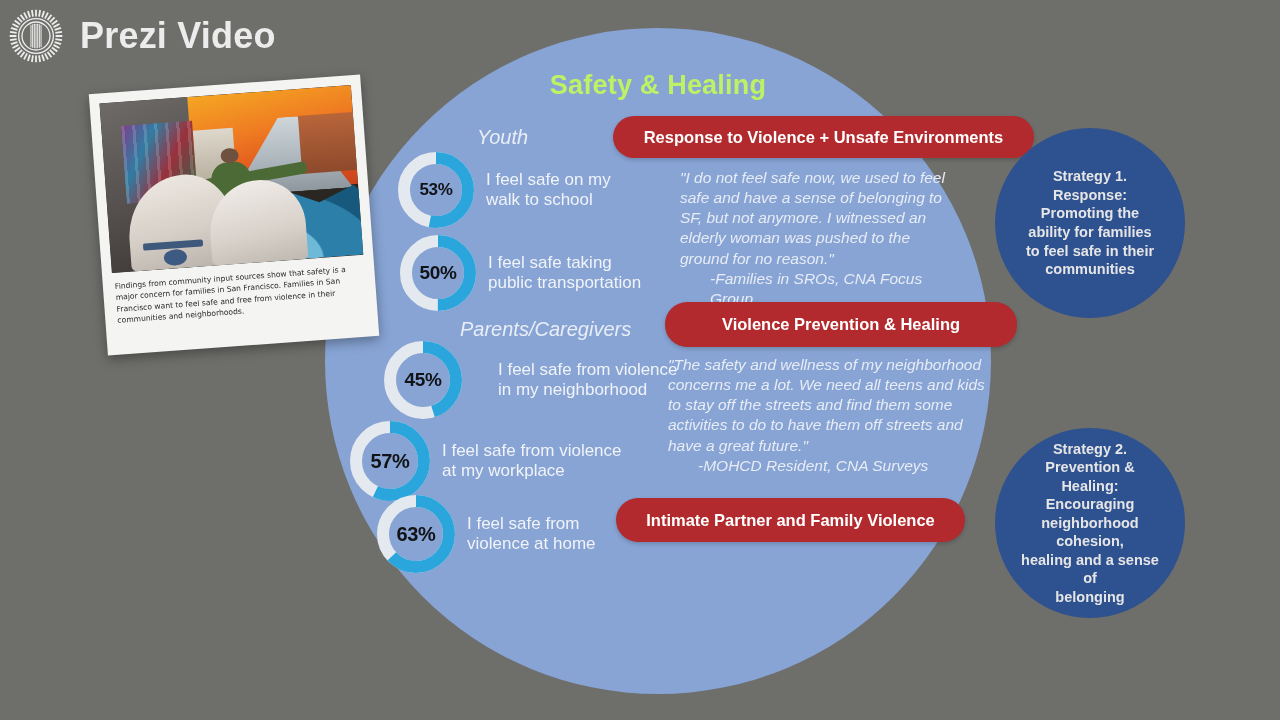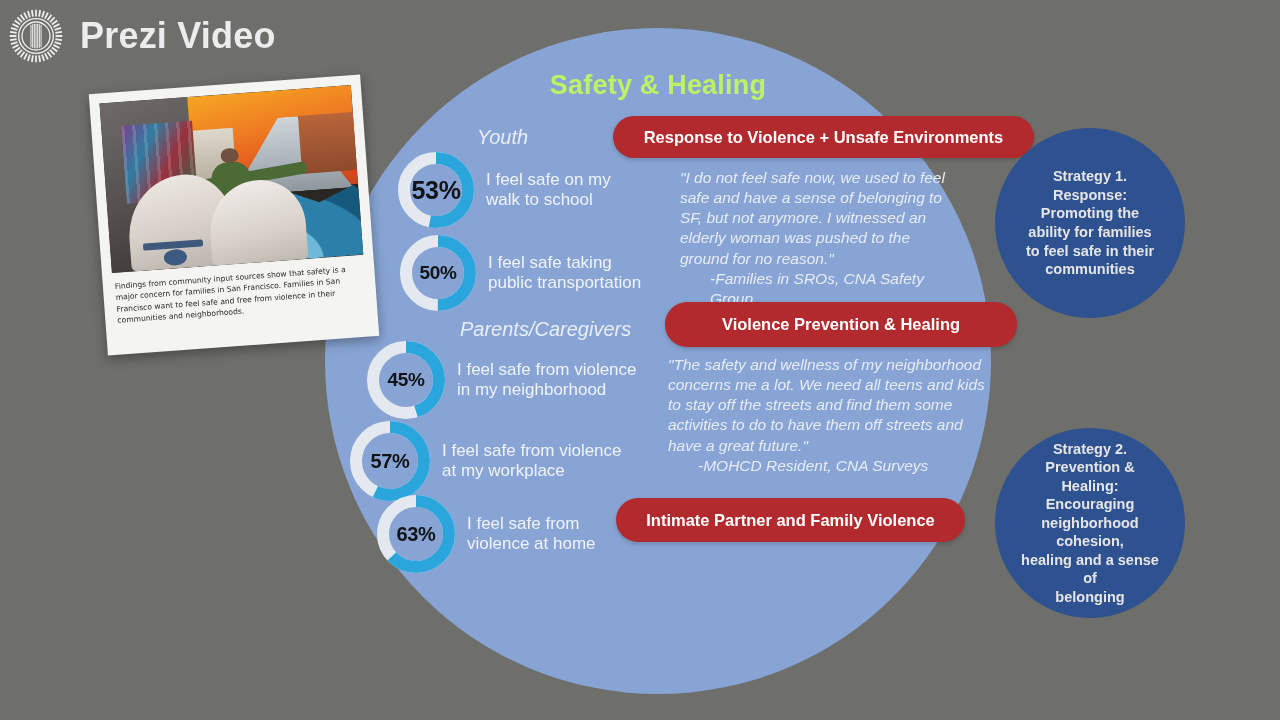--- a/index.html
+++ b/index.html
@@ -38,21 +38,21 @@
   .donut{position:relative;flex:0 0 auto;}
   .donut svg{display:block;transform:rotate(-90deg);}
   .donut .pct{
     position:absolute;inset:0;display:flex;align-items:center;justify-content:center;
     font-size:19px;font-weight:700;color:#111316;letter-spacing:-.3px;
   }
   .stat-label{color:#f0f3f8;font-size:17px;line-height:1.16;margin-left:12px;white-space:pre-line;}
 
   #stat-0{left:398px;top:152px;}
   #stat-1{left:400px;top:235px;}
-  #stat-2{left:367px;top:341px;}
+  #stat-2{left:384px;top:341px;gap:24px;}
   #stat-3{left:350px;top:421px;}
   #stat-4{left:377px;top:495px;}
 
   
   .pill{
     position:absolute;z-index:22;background:#b22a2d;border-radius:22px;
     color:#fff;font-size:16.5px;font-weight:700;
     display:flex;align-items:center;justify-content:center;
     box-shadow:0 2px 4px rgba(0,0,0,.18);
     padding:0 18px;white-space:nowrap;
@@ -202,21 +202,21 @@
 
   <div class="group-head" id="head-youth">Youth</div>
   <div class="group-head" id="head-parents">Parents/Caregivers</div>
 
   <div class="stat" id="stat-0">
     <div class="donut" style="width: 76px; height: 76px;">
         <svg width="76" height="76" viewBox="0 0 76 76">
           <circle cx="38" cy="38" r="32" fill="none" stroke="#e3e9ee" stroke-width="12"></circle>
           <circle cx="38" cy="38" r="32" fill="none" stroke="#2ba6dd" stroke-width="12" stroke-dasharray="106.56282280976579 94.49910701998097"></circle>
         </svg>
-      <span class="pct" style="font-size: 25px; text-align: right;">53%</span>
+      <span class="pct" style="font-size: 17px; text-align: right;">53%</span>
     </div>
     <div class="stat-label">I feel safe on my
 walk to school</div>
   </div>
 
   <div class="stat" id="stat-1">
     <div class="donut" style="width: 76px; height: 76px;">
         <svg width="76" height="76" viewBox="0 0 76 76">
           <circle cx="38" cy="38" r="32" fill="none" stroke="#e3e9ee" stroke-width="12"></circle>
           <circle cx="38" cy="38" r="32" fill="none" stroke="#2ba6dd" stroke-width="12" stroke-dasharray="100.53096491487338 100.53096491487338"></circle>
@@ -262,21 +262,21 @@
     <div class="stat-label">I feel safe from
 violence at home</div>
   </div>
 
   <div class="pill" id="pill-0">Response to Violence + Unsafe Environments</div>
   <div class="pill" id="pill-1">Violence Prevention &amp; Healing</div>
   <div class="pill" id="pill-2">Intimate Partner and Family Violence</div>
 
   <div class="quote" id="quote-0">
     <span>"I do not feel safe now, we used to feel safe and have a sense of belonging to SF, but not anymore. I witnessed an elderly woman was pushed to the ground for no reason."</span>
-    <span class="attrib">-Families in SROs, CNA Safety Group</span>
+    <span class="attrib">-Families in SROs, CNA Focus Group</span>
   </div>
   <div class="quote" id="quote-1">
     <span>"The safety and wellness of my neighborhood concerns me a lot. We need all teens and kids to stay off the streets and find them some activities to do to have them off streets and have a great future."</span>
     <span class="attrib">-MOHCD Resident, CNA Surveys</span>
   </div>
 
   <div class="strategy" id="strategy-0">Strategy 1.
 Response:
 Promoting the
 ability for families

